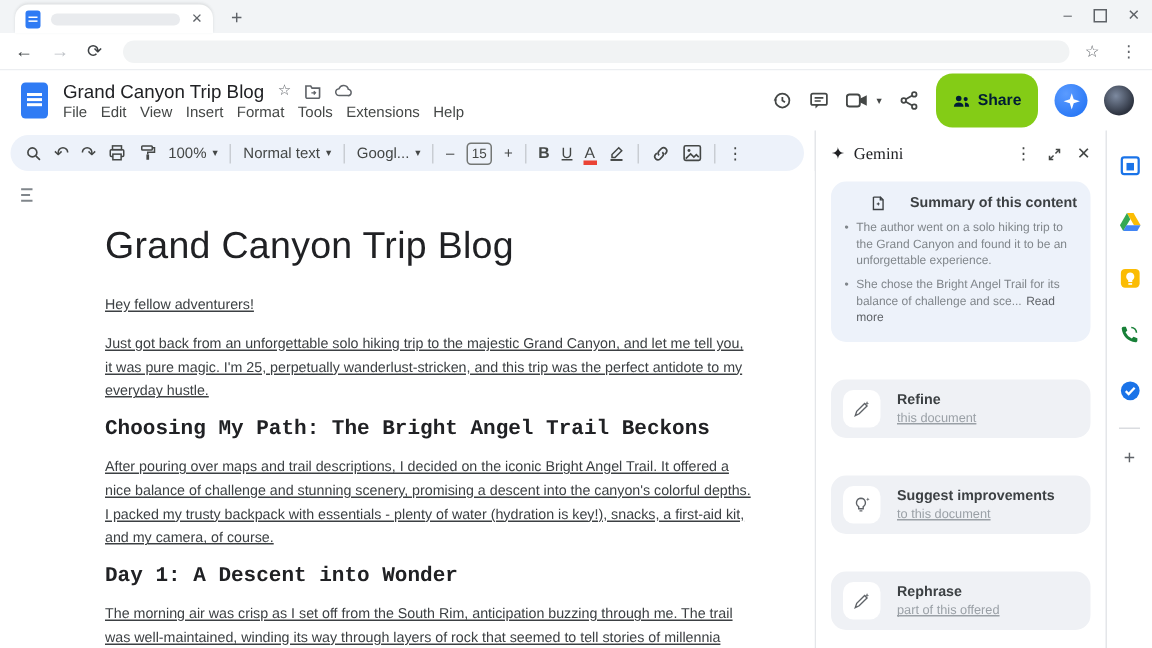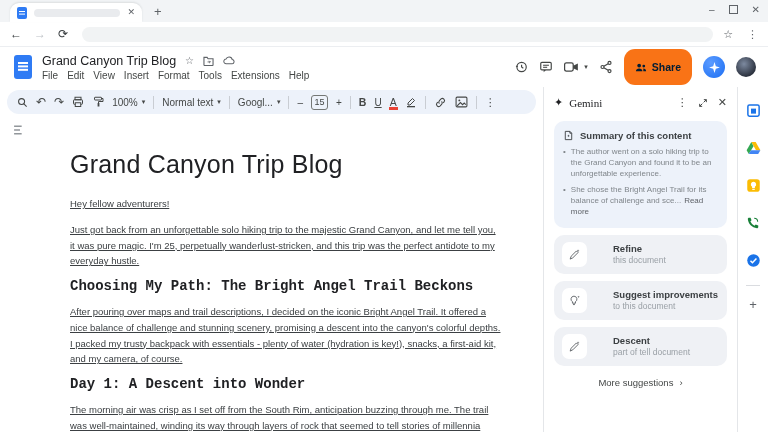--- a/index.html
+++ b/index.html
@@ -33,21 +33,21 @@
       box-shadow:0 3.4px 0 #fff,0 6.8px 0 #fff;}
   .title-col{display:flex;flex-direction:column;justify-content:center;gap:1px;}
   .title-row{display:flex;align-items:center;gap:9px;}
   .doc-title{font-size:12.5px;color:#444746;}
   .t-ic{color:#5f6368;font-size:10px;line-height:1;}
   .menu-bar{display:flex;gap:9px;font-size:10px;color:#444746;margin-top:1px;}
   .menu-item{cursor:default;}
   .header-right{margin-left:auto;display:flex;align-items:center;gap:11px;}
   .hr-ic{color:#444746;}
   .caret{font-size:7px;color:#444746;margin-left:-6px;}
-  .share-pill{display:flex;align-items:center;gap:5px;background:#f97316;color:#001d35;
+  .share-pill{display:flex;align-items:center;gap:5px;background:#84cc16;color:#001d35;
       border-radius:11px;height:36px;padding:0 11px;font-size:10.5px;font-weight:bold;}
   .gemini-btn{width:22px;height:22px;border-radius:50%;background:radial-gradient(circle at 35% 30%,#5b9bff,#1b6ef3);
       display:flex;align-items:center;justify-content:center;}
   .avatar{width:20px;height:20px;border-radius:50%;background:radial-gradient(circle at 40% 35%,#7d8aa0,#2d3340 70%);}
   
   .mainrow{display:flex;height:346px;}
   .left{flex:1;display:flex;flex-direction:column;min-width:0;}
   
   .toolbar{margin:3px 7px 0 7px;height:24px;background:#edf2fa;border-radius:12px;
       display:flex;align-items:center;padding:0 10px;gap:8px;font-size:10px;color:#444746;flex:none;}
@@ -74,30 +74,30 @@
   .g-spark{font-size:11px;color:#202124;}
   .g-name{font-size:11px;color:#202124;font-family:Liberation Serif, serif;}
   .g-head-right{margin-left:auto;display:flex;align-items:center;gap:10px;color:#444746;}
   .g-dots{font-size:11px;}
   .g-x{font-size:11px;}
   .g-hello{margin-top:13px;font-size:13.5px;}
   .g-hello .blue{color:#4d8df6;}
   .g-hello .purple{color:#b07ce0;}
   .g-q{font-size:13.5px;color:#3c4043;margin-top:3px;}
   .g-summary{margin-top:12px;background:#edf2fa;border-radius:10px;padding:9px 9px 10px 9px;}
-  .g-sum-head{display:flex;align-items:center;gap:6px;font-size:9.5px;font-weight:bold;color:#3c4043;}
+  .g-sum-head{display:flex;align-items:center;gap:16px;font-size:9.5px;font-weight:bold;color:#3c4043;justify-content:flex-end;}
   .g-bullets{margin-top:4px;}
   .g-bullet{display:flex;gap:5px;font-size:8px;line-height:10.8px;color:#80868b;margin-top:6px;}
   .g-bullet .dot{flex:none;}
   .read-more{color:#5f6368;margin-left:3px;}
-  .g-card{margin-top:7px;background:#eff1f5;border-radius:10px;padding:7px 8px;display:flex;gap:26px;align-items:center;cursor:default;}
+  .g-card{margin-top:25px;background:#eff1f5;border-radius:10px;padding:7px 8px;display:flex;gap:11px;align-items:center;cursor:default;}
   .g-tile{width:25px;height:25px;background:#fff;border-radius:7px;display:flex;align-items:center;justify-content:center;flex:none;}
   .g-card-txt{display:flex;flex-direction:column;gap:1px;}
   .g-card-title{font-size:9.5px;font-weight:bold;color:#3c4043;}
-  .g-card-sub{font-size:8.5px;color:#9aa0a6;}
+  .g-card-sub{font-size:8.5px;color:#9aa0a6;text-decoration:underline;}
   .g-more{margin-top:11px;text-align:center;font-size:9.5px;color:#444746;}
   .g-more .chev{margin-left:6px;}
   
   .rail{width:30px;flex:none;border-left:1px solid #e4e6e9;display:flex;flex-direction:column;
       align-items:center;padding-top:16px;gap:23px;background:#fff;}
   .rail-div{width:14px;height:1px;background:#dadce0;margin:-6px 0;}
   .rail-plus{font-size:13px;color:#5f6368;margin-top:-6px;}
 </style>
 </head>
 <body>
@@ -373,22 +373,22 @@
           </span>
         </div>
         <div class="g-card">
           <span class="g-tile">
             <svg width="13" height="13" viewBox="0 0 24 24">
               <path d="M4 20.5l1.8-5.3L15.5 5.5l3 3-9.7 9.7z" fill="none" stroke="#5f6368" stroke-width="1.7"></path>
               <path d="M18.5 2.5l.7 2 2 .7-2 .7-.7 2-.7-2-2-.7 2-.7z" fill="#5f6368"></path>
             </svg>
           </span>
           <span class="g-card-txt">
-            <span class="g-card-title">Descent</span>
-            <span class="g-card-sub">part of tell document</span>
+            <span class="g-card-title">Rephrase</span>
+            <span class="g-card-sub">part of this offered</span>
           </span>
         </div>
       </div>
 
     <div class="g-more">
       <span>More suggestions</span><span class="chev">›</span>
     </div>
   </div>
 
   <div class="rail">

